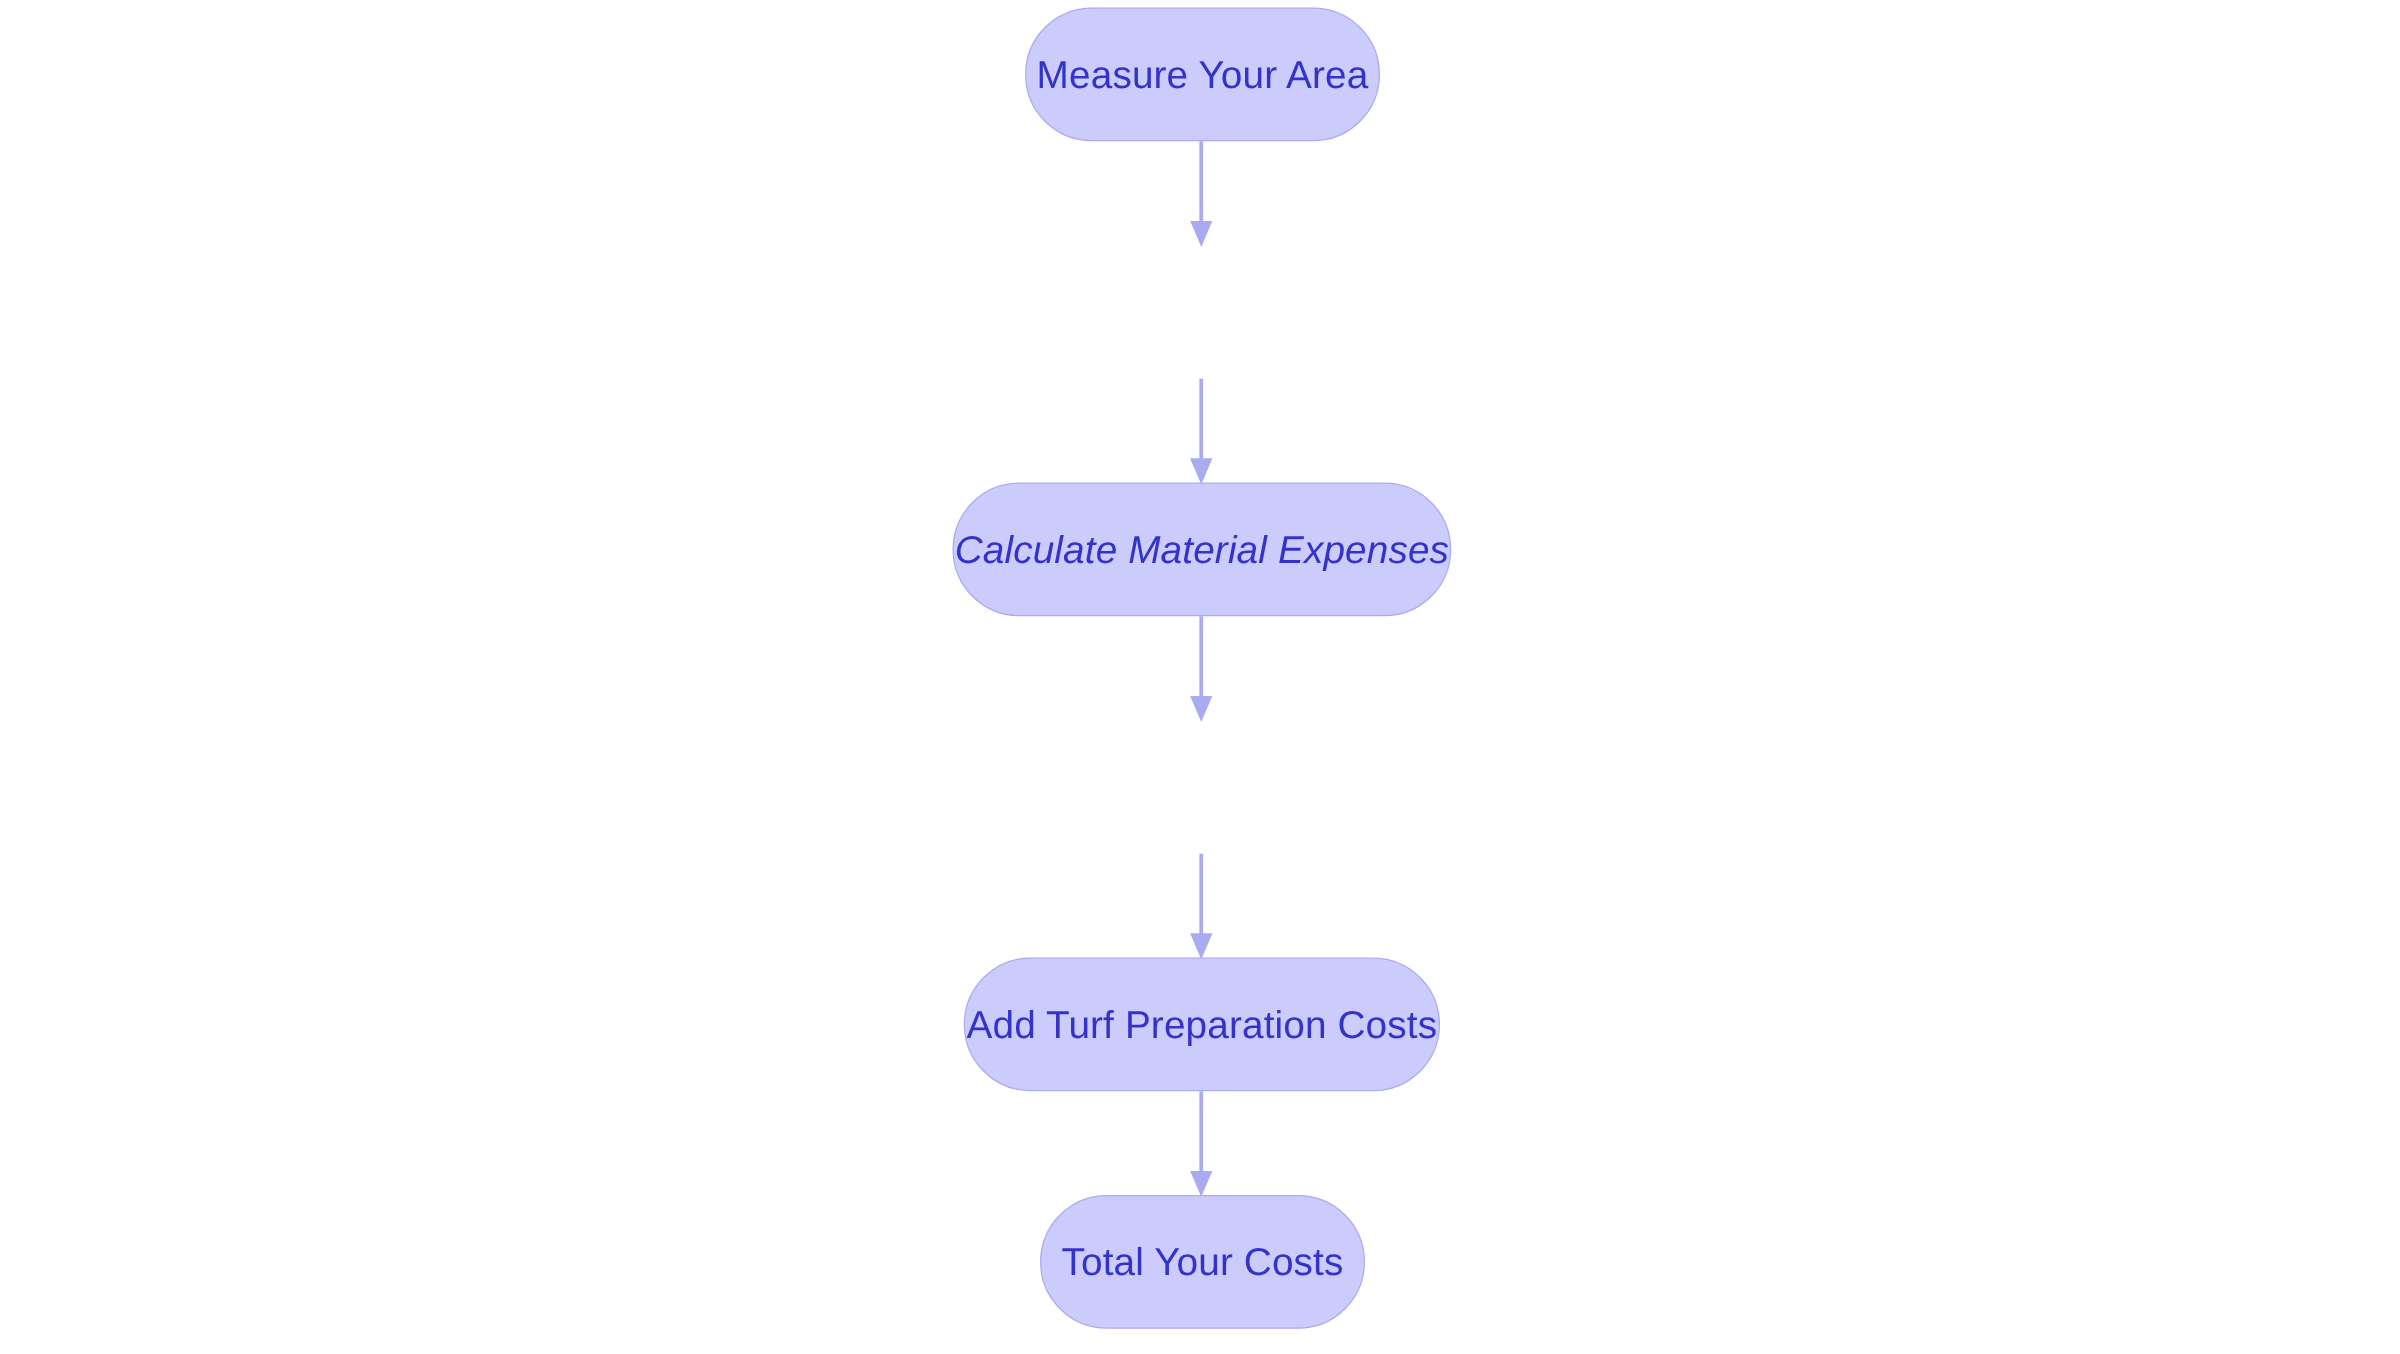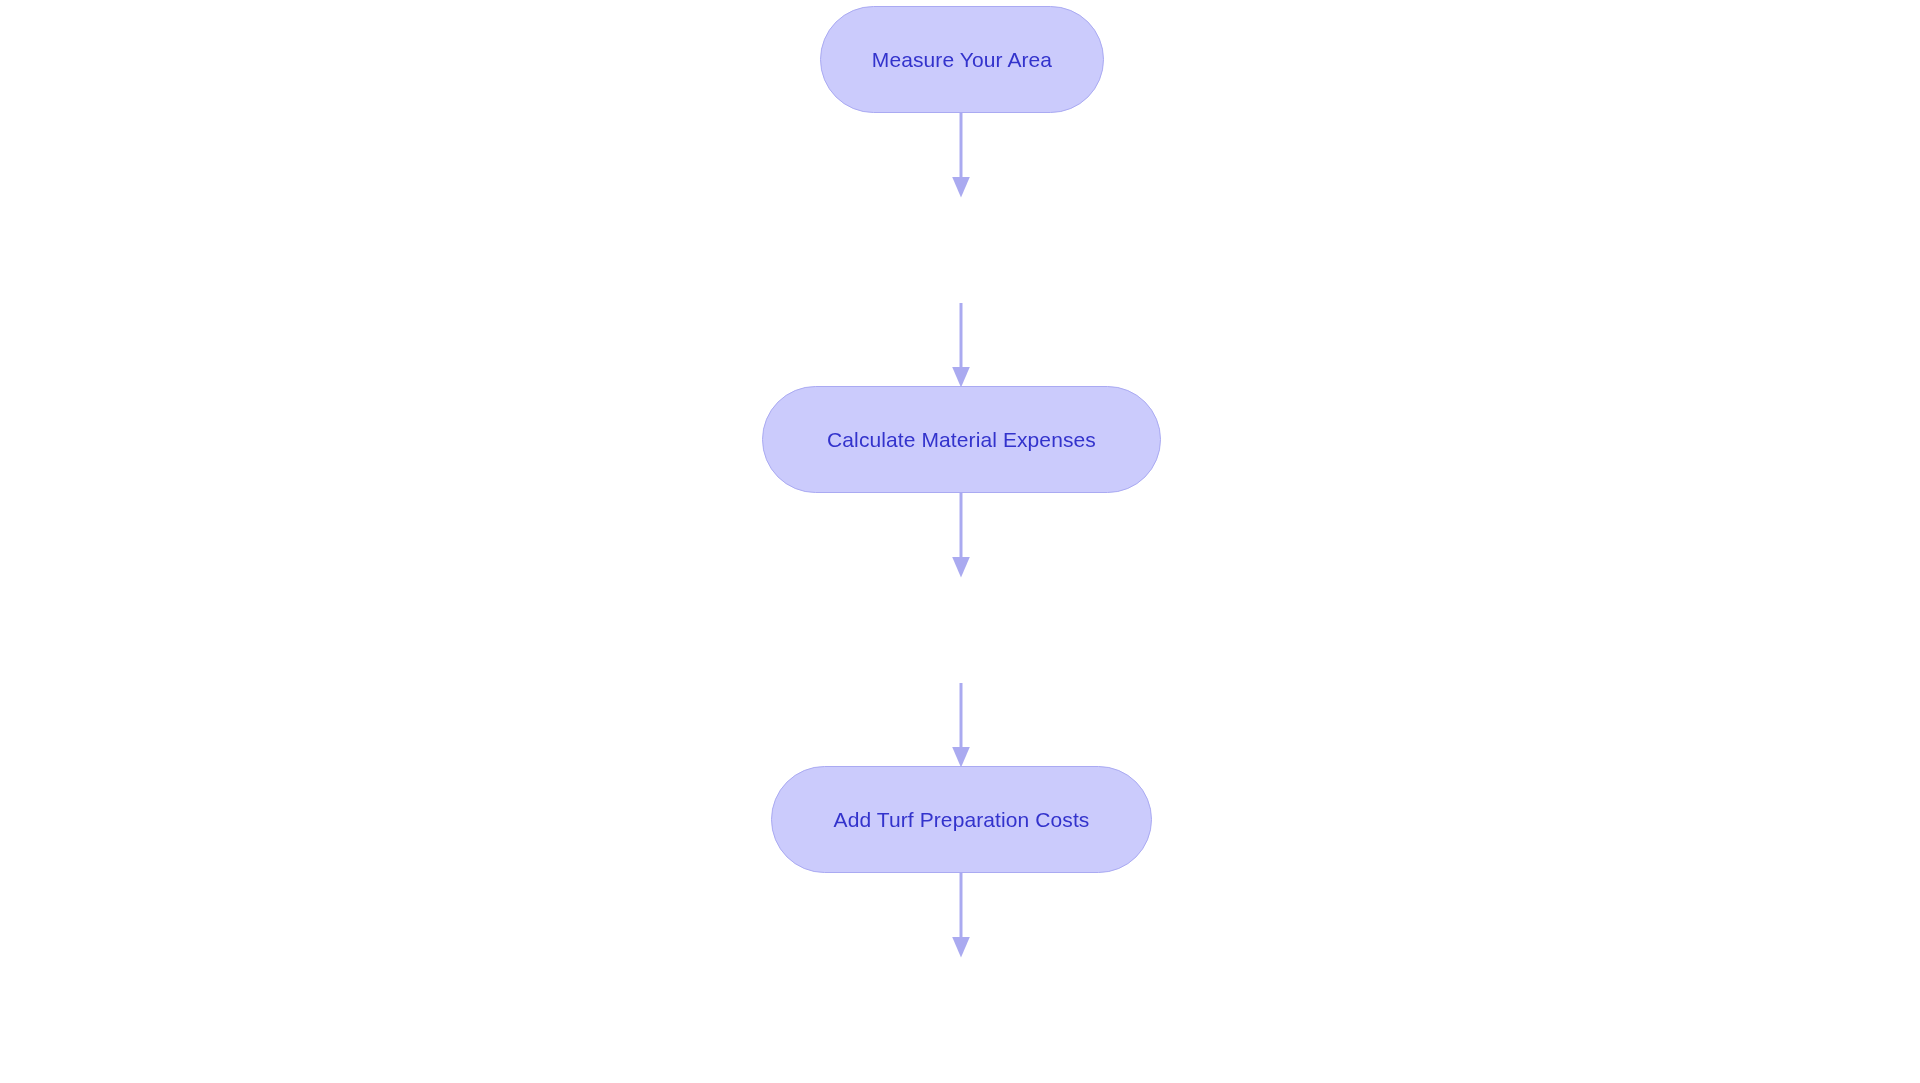--- a/index.html
+++ b/index.html
@@ -30,32 +30,32 @@
     border-radius: 53.5px;
     background: #cbcbfc;
     border: 1.6px solid #aaaaf2;
     display: flex;
     align-items: center;
     justify-content: center;
     z-index: 2;
   }
   .flow-node-label {
     color: #3333cc;
-    font-size: 21px;
+    font-size: 31px;
     font-weight: 400;
     letter-spacing: 0.1px;
     line-height: 1;
     white-space: nowrap;
     font-family: "Liberation Sans", "DejaVu Sans", sans-serif;
   }
 
   
   .node-0 { left: 820px;  top: 6px;    width: 284px; }
   .node-1 { left: 835px;  top: 196px;  width: 254px; }
-  .node-2 { left: 762px;  top: 386px;  width: 399px; }
+  .node-2 { left: 762px;  top: 386px;  width: 399px; font-style: italic; }
   .node-3 { left: 781px;  top: 576px;  width: 361px; }
   .node-4 { left: 771px;  top: 766px;  width: 381px; }
   .node-5 { left: 832px;  top: 956px;  width: 260px; }
 
   
   .flow-connector {
     position: absolute;
     left: 0;
     top: 0;
     width: 1920px;
@@ -92,14 +92,17 @@
 
   <div class="flow-node node-2">
     <span class="flow-node-label">Calculate Material Expenses</span>
   </div>
 
 
   <div class="flow-node node-4">
     <span class="flow-node-label">Add Turf Preparation Costs</span>
   </div>
 
+  <div class="flow-node node-5">
+    <span class="flow-node-label">Total Your Costs</span>
+  </div>
 
 </div>
 
 </body></html>

